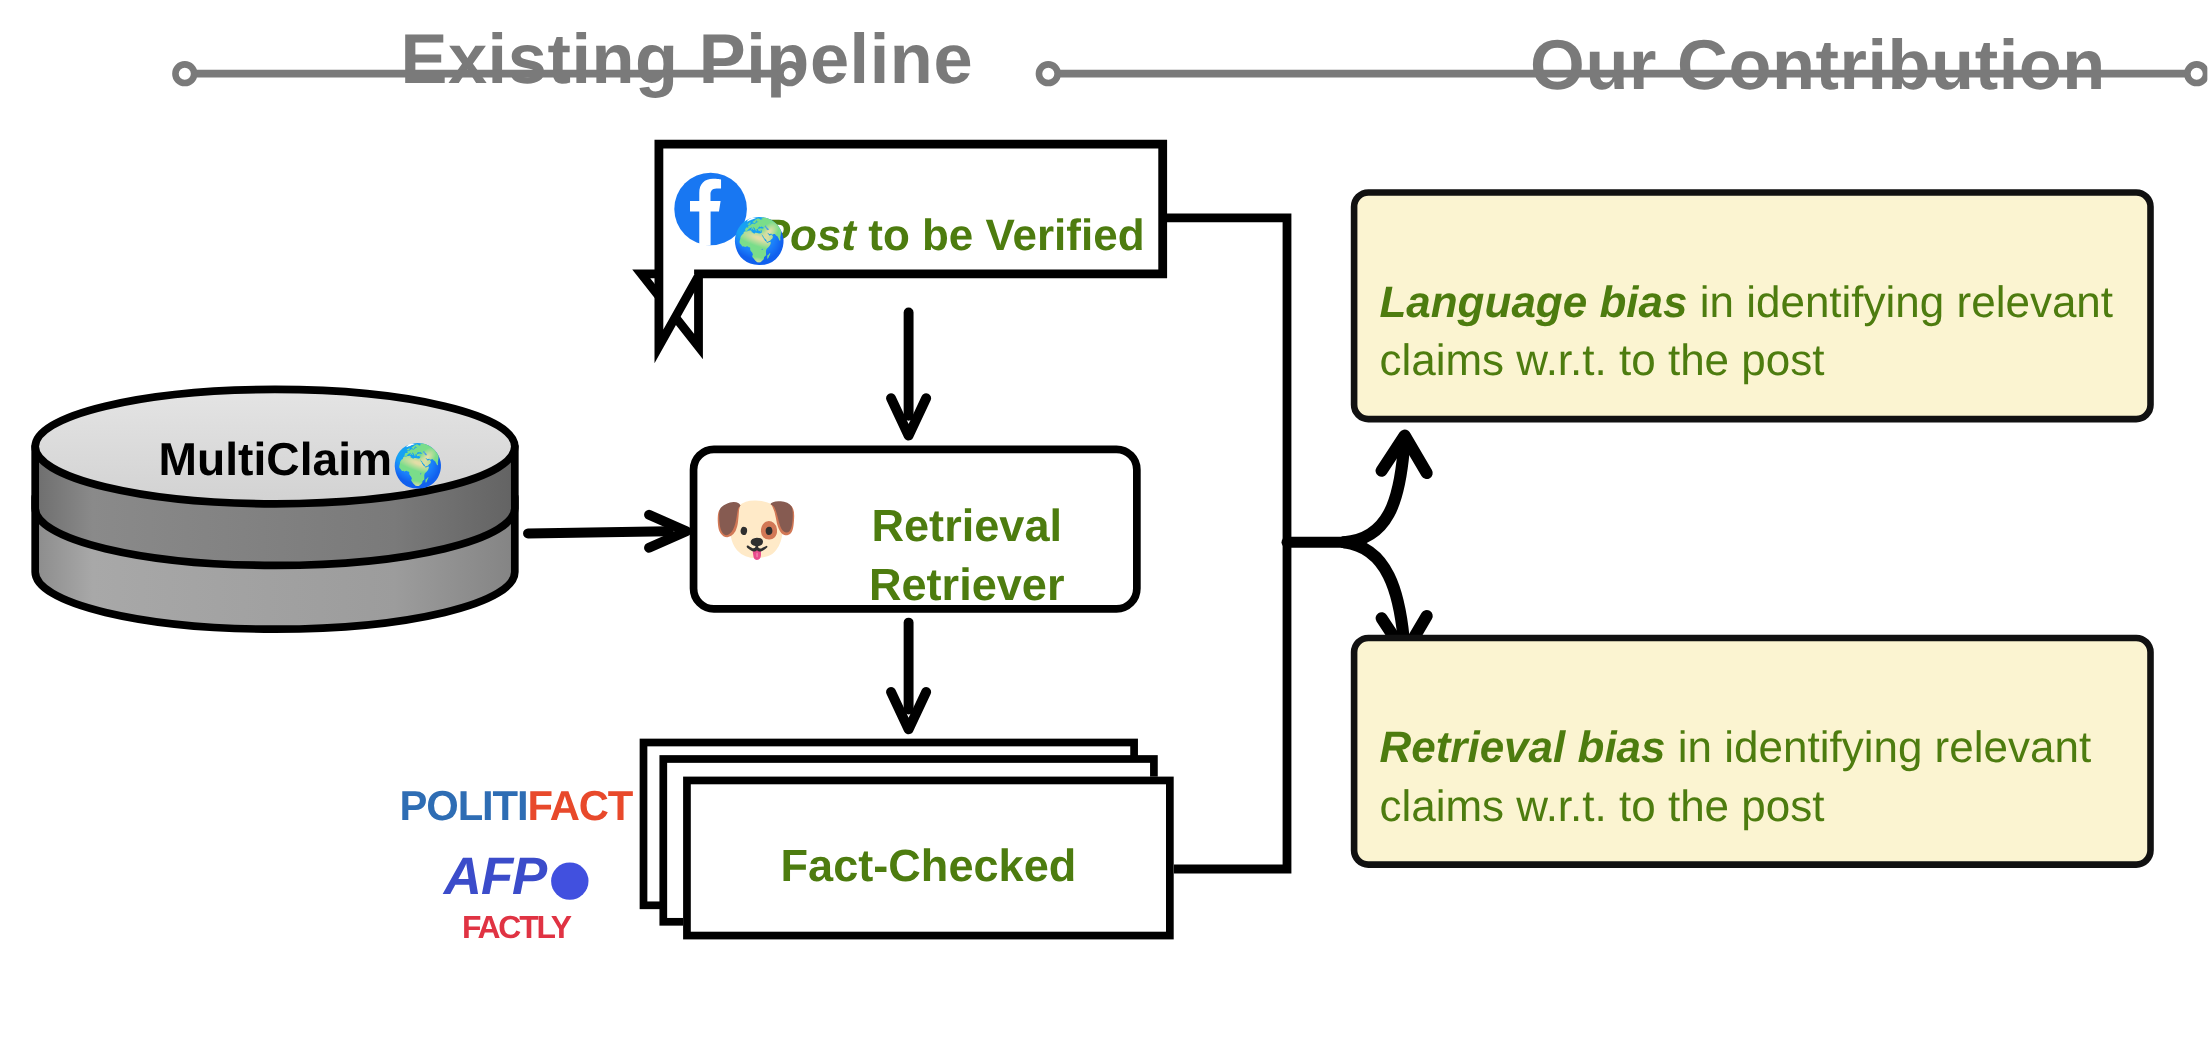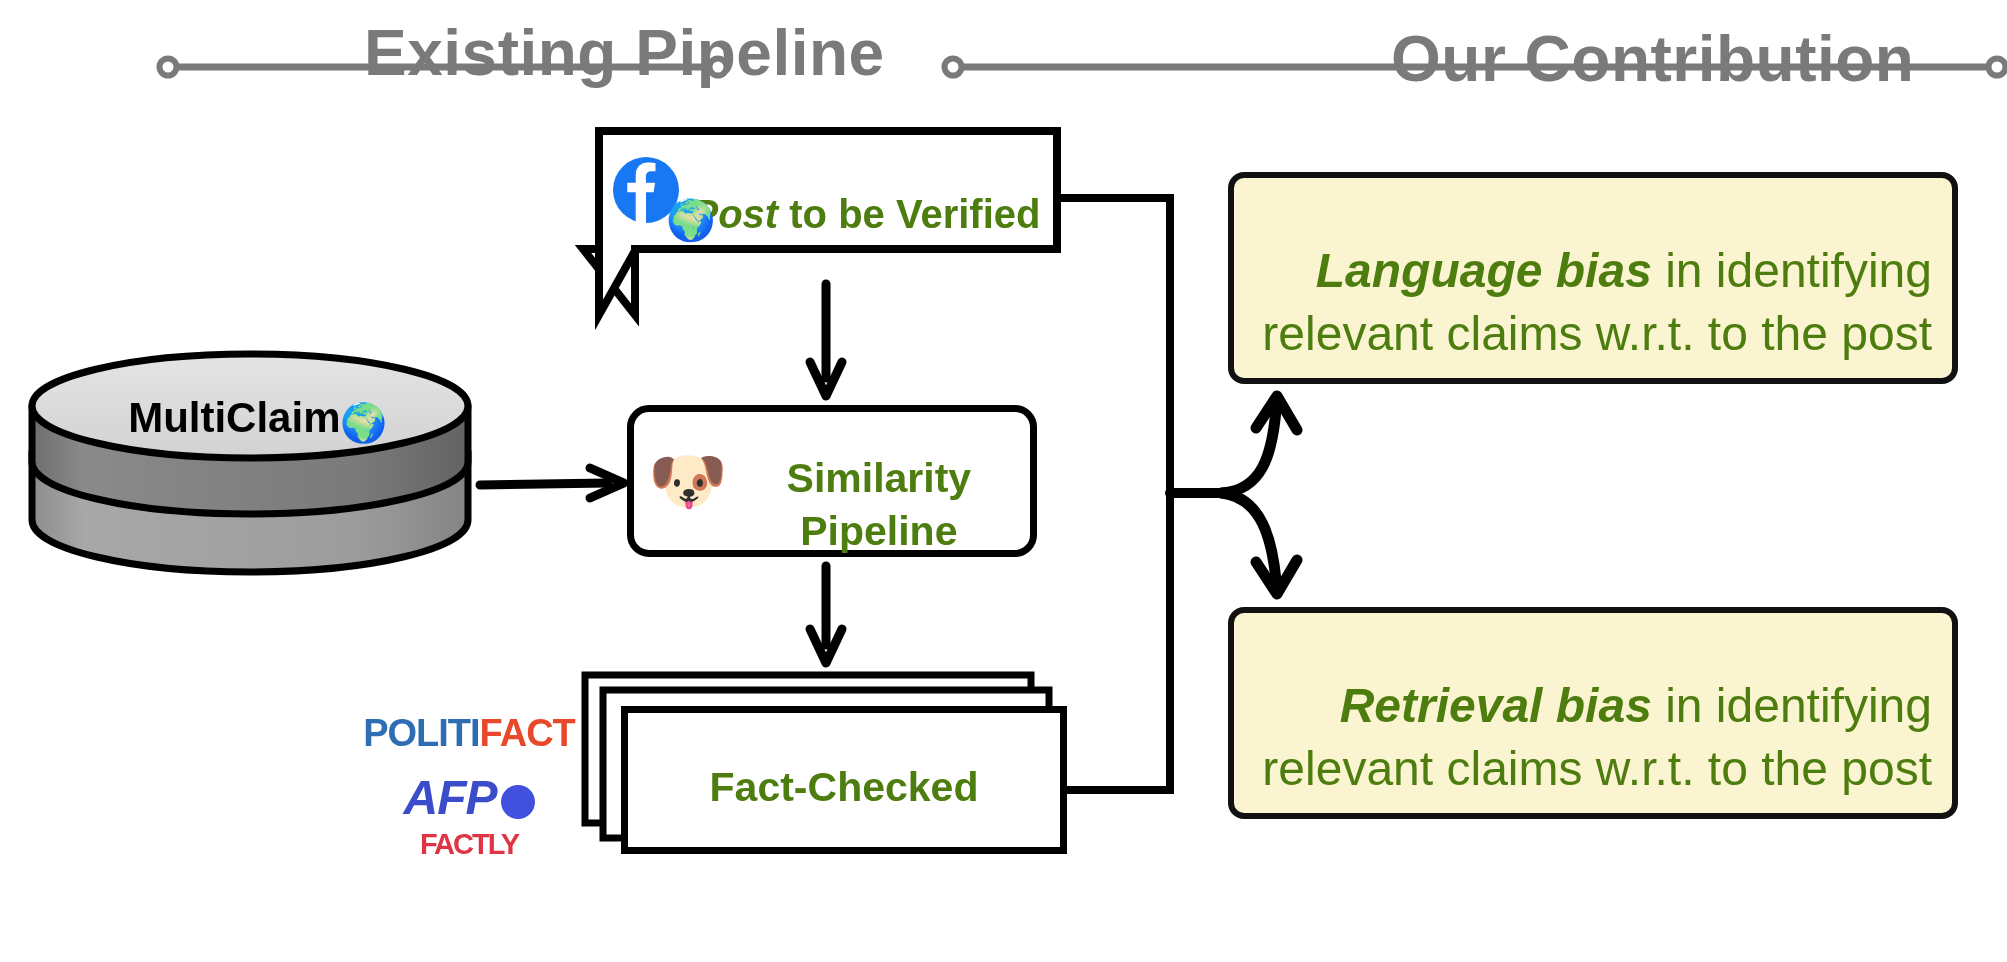--- a/index.html
+++ b/index.html
@@ -84,41 +84,41 @@
   #claim-label { font-size: 41px; width: 100%; }
 
   
   #db {
     position: absolute;
     left: 28px; top: 364px;
     width: 460px; height: 208px;
   }
   #db-label {
     position: absolute;
-    left: 0; top: 30px; width: 460px;
+    left: 16px; top: 30px; width: 460px;
     text-align: center;
     font-size: 42px; font-weight: bold; color: #000;
     white-space: nowrap;
     font-family: "Liberation Sans", sans-serif;
   }
   #db-globe { font-size: 38px; vertical-align: -4px; }
 
   
   .cream-box {
     position: absolute;
     background: #FBF4D1;
     border: 6px solid #111;
     border-radius: 16px;
     box-sizing: border-box;
     display: flex; align-items: center; justify-content: center;
     padding: 6px 20px;
   }
   #lang-box { left: 1228px; top: 172px; width: 730px; height: 212px; }
-  #ret-box  { left: 1228px; top: 607px; width: 730px; height: 212px; }
-  .cream-text { font-size: 48px; line-height: 1.32; text-align: right; }
+  #ret-box  { left: 1228px; top: 577px; width: 730px; height: 212px; }
+  .cream-text { font-size: 40px; line-height: 1.32; text-align: left; }
 
   
   #logos {
     position: absolute;
     left: 354px; top: 712px;
     width: 230px; height: 176px;
   }
   .logo-row { position: absolute; left: 0; width: 230px; text-align: center; }
   #logo-politifact { top: 0; }
   #logo-afp { top: 58px; }
@@ -237,21 +237,21 @@
         <span id="post-globe">🌍</span>
       </div>
       <div id="post-label" class="node-text">
         <span class="bi">Post</span><span class="b"> to be Verified</span>
       </div>
     </div>
   </div>
 
   <div id="sim-box">
     <span id="sim-emoji">🐶</span>
-    <span id="sim-label" class="node-text b">Similarity Pipeline</span>
+    <span id="sim-label" class="node-text b">Retrieval Retriever</span>
   </div>
 
   <div id="db">
     <div id="db-label">
       <span>MultiClaim</span><span id="db-globe">🌍</span>
     </div>
   </div>
 
   <div id="claim-front">
     <div id="claim-label" class="node-text">

